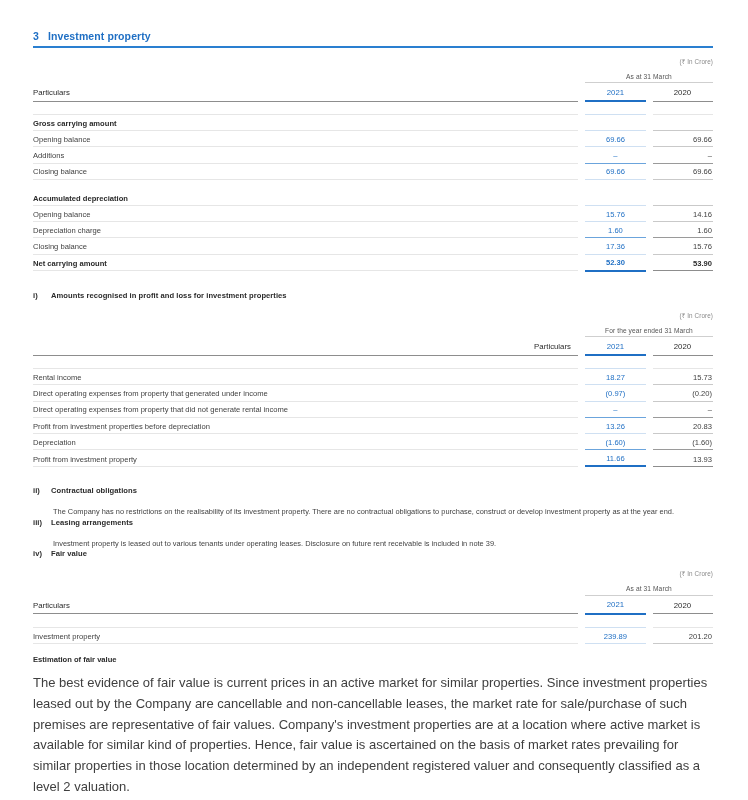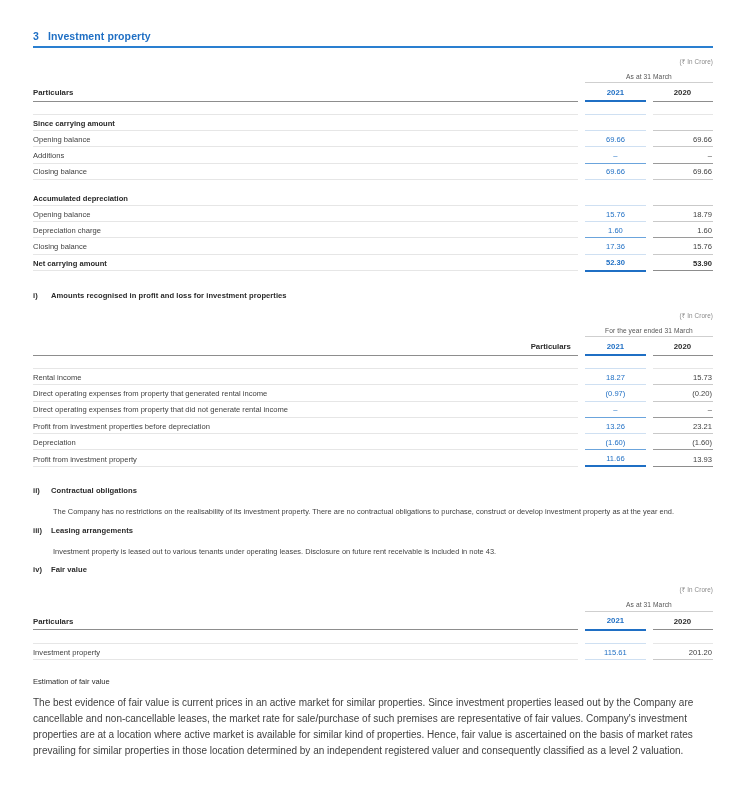--- a/index.html
+++ b/index.html
@@ -68,21 +68,21 @@
     color: #555;
     padding: 5px 0 2.5px 0;
     border-bottom: 1px solid #cfcfcf;
     letter-spacing: .1px;
   }
   .period-row td.blank { border: none; }
 
   .head-row td {
     padding: 4.5px 0 3.5px 0;
     font-size: 7.8px;
-    font-weight: bold;
+    font-weight: normal;
   }
   .head-row td.lbl-left { text-align: left; color: #2b2b2b; }
   .head-row td.lbl-right { text-align: right; color: #2b2b2b; padding-right: 7px; }
   .head-row td.y1 {
     text-align: center;
     color: #1f6fc4;
     border-bottom: 2.2px solid #1f6fc4;
   }
   .head-row td.y2 {
     text-align: center;
@@ -145,39 +145,39 @@
   .subsec {
     display: flex;
     gap: 7px;
     font-size: 7.6px;
     font-weight: bold;
     color: #2b2b2b;
     margin-top: 19px;
     letter-spacing: .05px;
   }
   .subsec .rn { min-width: 11px; }
-  .subsec.tight { margin-top: 8px; }
+  .subsec.tight { margin-top: 0; }
 
   .para {
     font-size: 7.4px;
     color: #3f3f3f;
     line-height: 1.55;
     margin-top: 11px;
     margin-left: 20px;
     letter-spacing: .02px;
   }
 
   .est-head {
     font-size: 7.6px;
-    font-weight: normal;
+    font-weight: bold;
     color: #2b2b2b;
-    margin-top: 17px;
+    margin-top: 11px;
   }
   .est-body {
-    font-size: 10px;
+    font-size: 13px;
     color: #3f3f3f;
     line-height: 1.6;
     margin-top: 9px;
     text-align: left;
   }
 
   .tbl-wrap { margin-top: 2px; }
   .tbl-wrap.t2 { margin-top: 4px; }
 </style>
 </head>
@@ -219,21 +219,21 @@
         <tr class="spacer">
           <td></td>
           <td class="gap"></td>
           <td class="y1"></td>
           <td class="gap"></td>
           <td class="y2"></td>
         </tr>
       </tbody>
       <tbody>
           <tr class="drow bold secthead">
-            <td class="label">Since carrying amount</td>
+            <td class="label">Gross carrying amount</td>
             <td class="gap"></td>
             <td class="y1"></td>
             <td class="gap"></td>
             <td class="y2"></td>
           </tr>
           <tr class="drow">
             <td class="label">Opening balance</td>
             <td class="gap"></td>
             <td class="y1">69.66</td>
             <td class="gap"></td>
@@ -265,21 +265,21 @@
             <td class="gap"></td>
             <td class="y1"></td>
             <td class="gap"></td>
             <td class="y2"></td>
           </tr>
           <tr class="drow">
             <td class="label">Opening balance</td>
             <td class="gap"></td>
             <td class="y1">15.76</td>
             <td class="gap"></td>
-            <td class="y2">18.79</td>
+            <td class="y2">14.16</td>
           </tr>
           <tr class="drow sub">
             <td class="label">Depreciation charge</td>
             <td class="gap"></td>
             <td class="y1">1.60</td>
             <td class="gap"></td>
             <td class="y2">1.60</td>
           </tr>
           <tr class="drow">
             <td class="label">Closing balance</td>
@@ -339,39 +339,39 @@
       </tbody>
       <tbody>
           <tr class="drow">
             <td class="label">Rental income</td>
             <td class="gap"></td>
             <td class="y1">18.27</td>
             <td class="gap"></td>
             <td class="y2">15.73</td>
           </tr>
           <tr class="drow">
-            <td class="label">Direct operating expenses from property that generated rental income</td>
+            <td class="label">Direct operating expenses from property that generated under income</td>
             <td class="gap"></td>
             <td class="y1">(0.97)</td>
             <td class="gap"></td>
             <td class="y2">(0.20)</td>
           </tr>
           <tr class="drow sub">
             <td class="label">Direct operating expenses from property that did not generate rental income</td>
             <td class="gap"></td>
             <td class="y1">–</td>
             <td class="gap"></td>
             <td class="y2">–</td>
           </tr>
           <tr class="drow">
             <td class="label">Profit from investment properties before depreciation</td>
             <td class="gap"></td>
             <td class="y1">13.26</td>
             <td class="gap"></td>
-            <td class="y2">23.21</td>
+            <td class="y2">20.83</td>
           </tr>
           <tr class="drow sub">
             <td class="label">Depreciation</td>
             <td class="gap"></td>
             <td class="y1">(1.60)</td>
             <td class="gap"></td>
             <td class="y2">(1.60)</td>
           </tr>
           <tr class="drow total">
             <td class="label">Profit from investment property</td>
@@ -387,21 +387,21 @@
   <div class="subsec">
     <span class="rn">ii)</span>
     <span>Contractual obligations</span>
   </div>
   <div class="para">The Company has no restrictions on the realisability of its investment property. There are no contractual obligations to purchase, construct or develop investment property as at the year end.</div>
 
   <div class="subsec tight">
     <span class="rn">iii)</span>
     <span>Leasing arrangements</span>
   </div>
-  <div class="para">Investment property is leased out to various tenants under operating leases. Disclosure on future rent receivable is included in note 43.</div>
+  <div class="para">Investment property is leased out to various tenants under operating leases. Disclosure on future rent receivable is included in note 39.</div>
 
   <div class="subsec tight">
     <span class="rn">iv)</span>
     <span>Fair value</span>
   </div>
 
   <div class="tbl-wrap t2">
     <table class="fin">
       <colgroup>
         <col class="c-label">
@@ -431,21 +431,21 @@
           <td class="gap"></td>
           <td class="y1"></td>
           <td class="gap"></td>
           <td class="y2"></td>
         </tr>
       </tbody>
       <tbody>
           <tr class="drow">
             <td class="label">Investment property</td>
             <td class="gap"></td>
-            <td class="y1">115.61</td>
+            <td class="y1">239.89</td>
             <td class="gap"></td>
             <td class="y2">201.20</td>
           </tr>
         </tbody>
     </table>
   </div>
 
   <div class="est-head">Estimation of fair value</div>
   <div class="est-body">The best evidence of fair value is current prices in an active market for similar properties. Since investment properties leased out by the Company are cancellable and non-cancellable leases, the market rate for sale/purchase of such premises are representative of fair values. Company's investment properties are at a location where active market is available for similar kind of properties. Hence, fair value is ascertained on the basis of market rates prevailing for similar properties in those location determined by an independent registered valuer and consequently classified as a level 2 valuation.</div>
 

